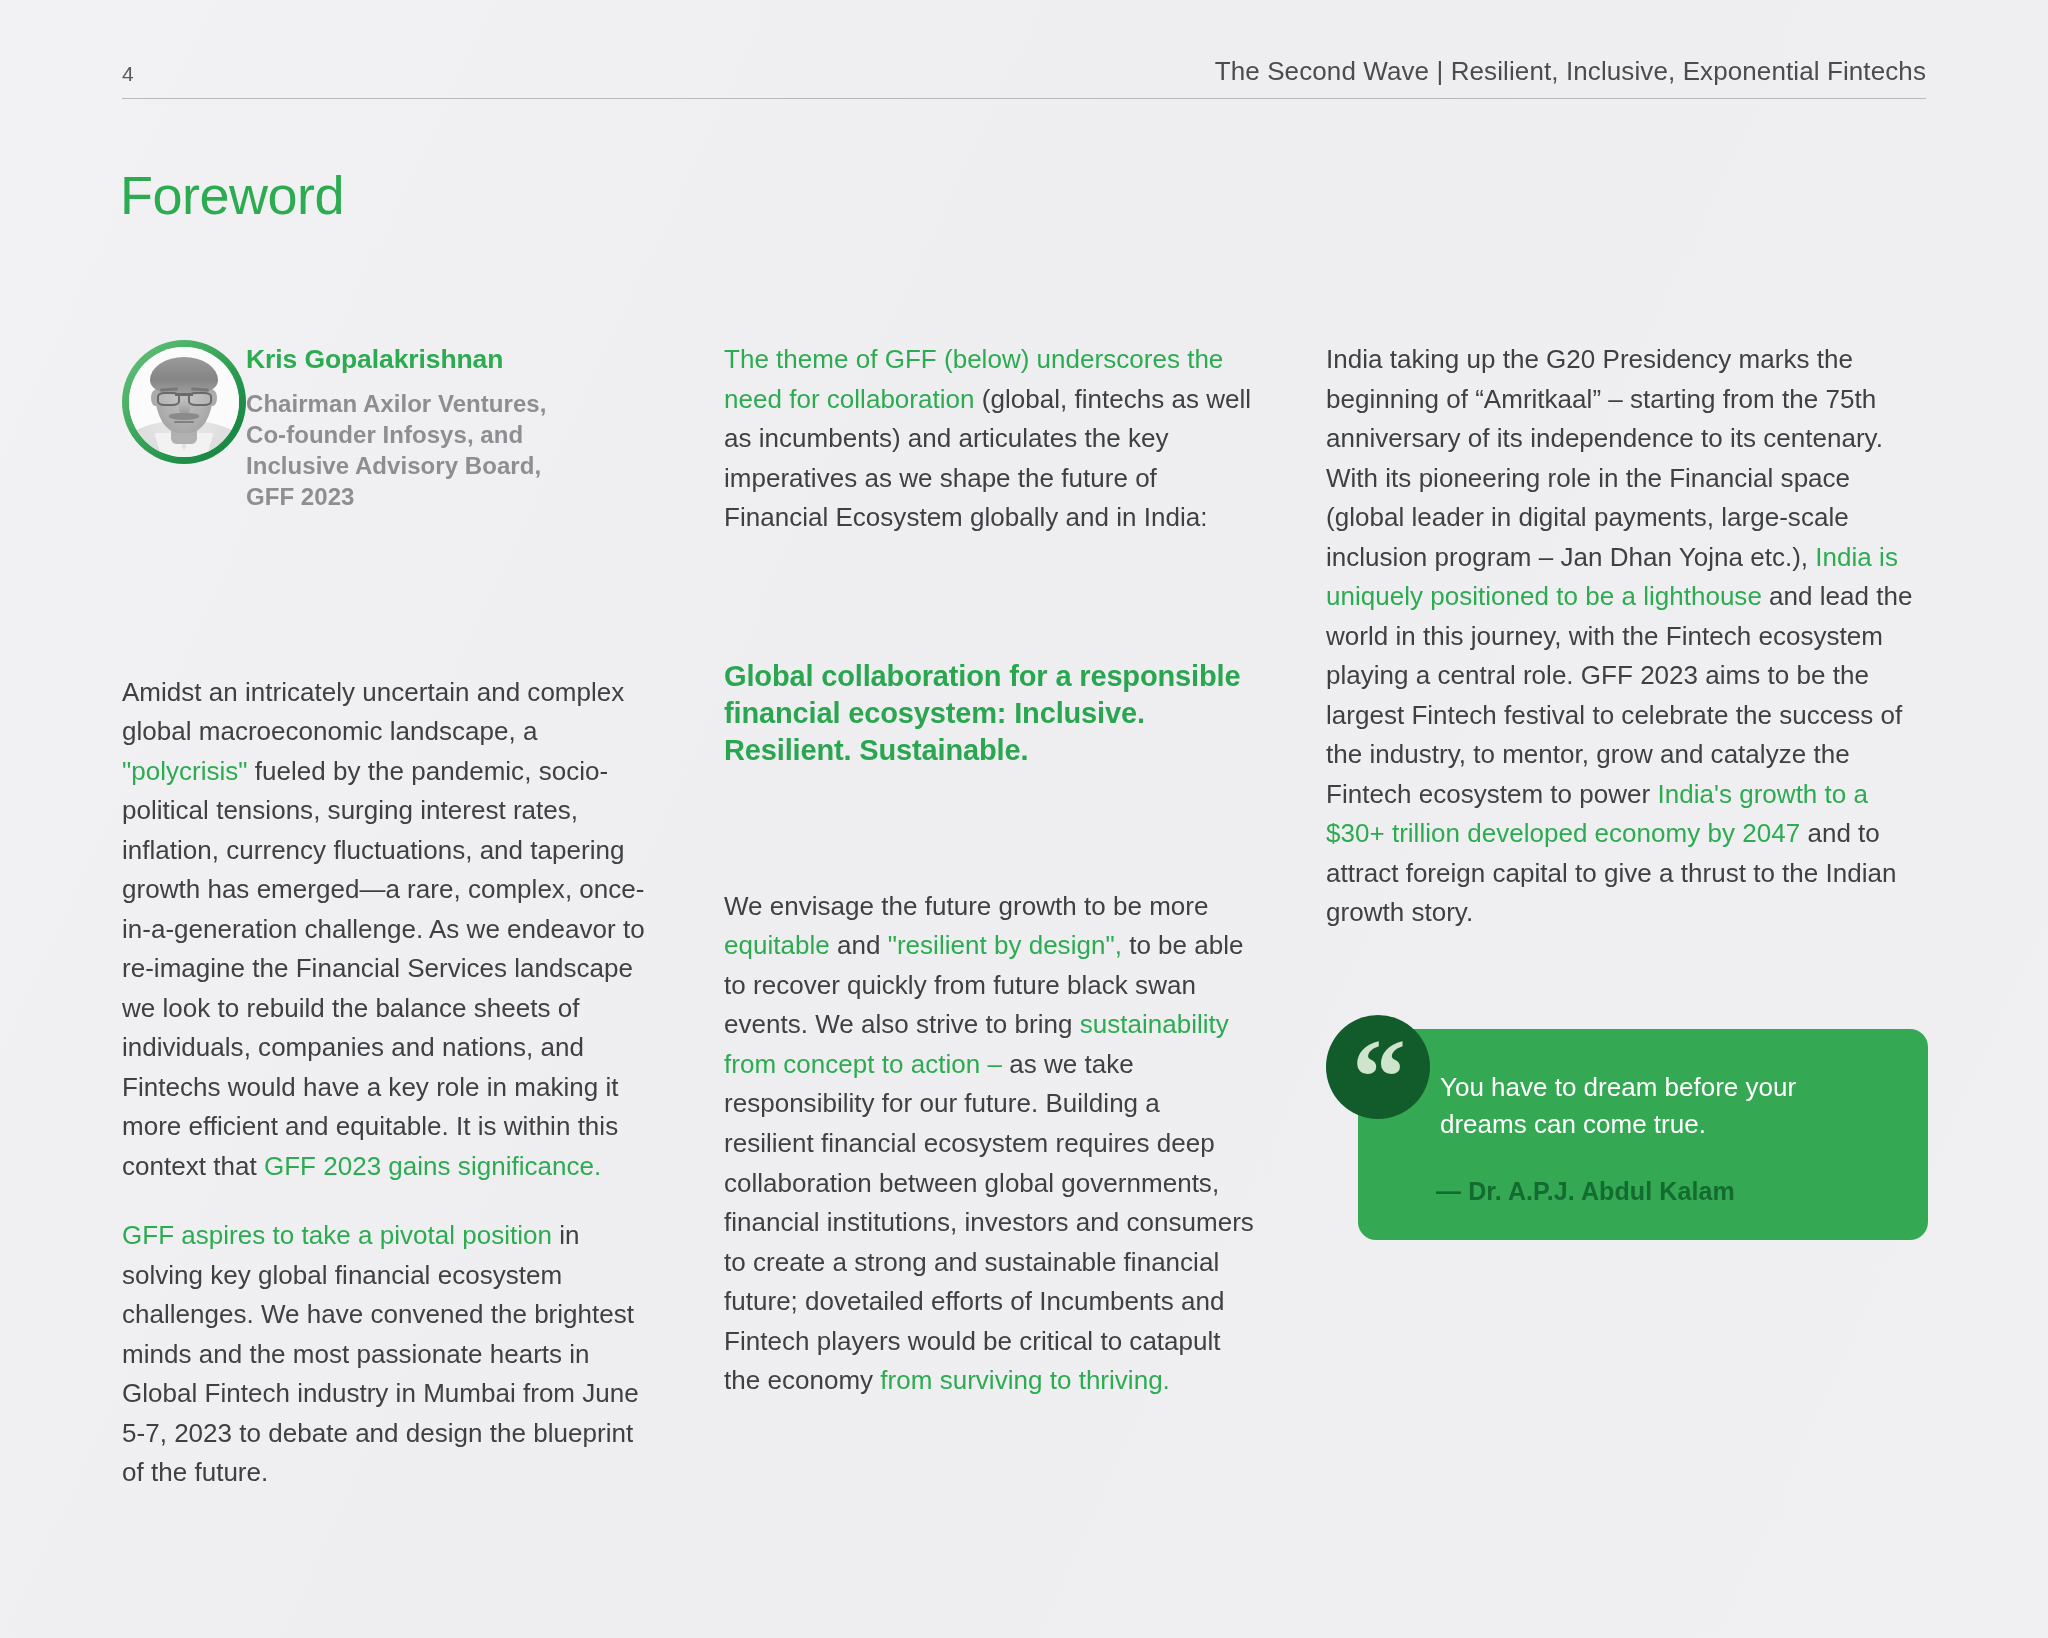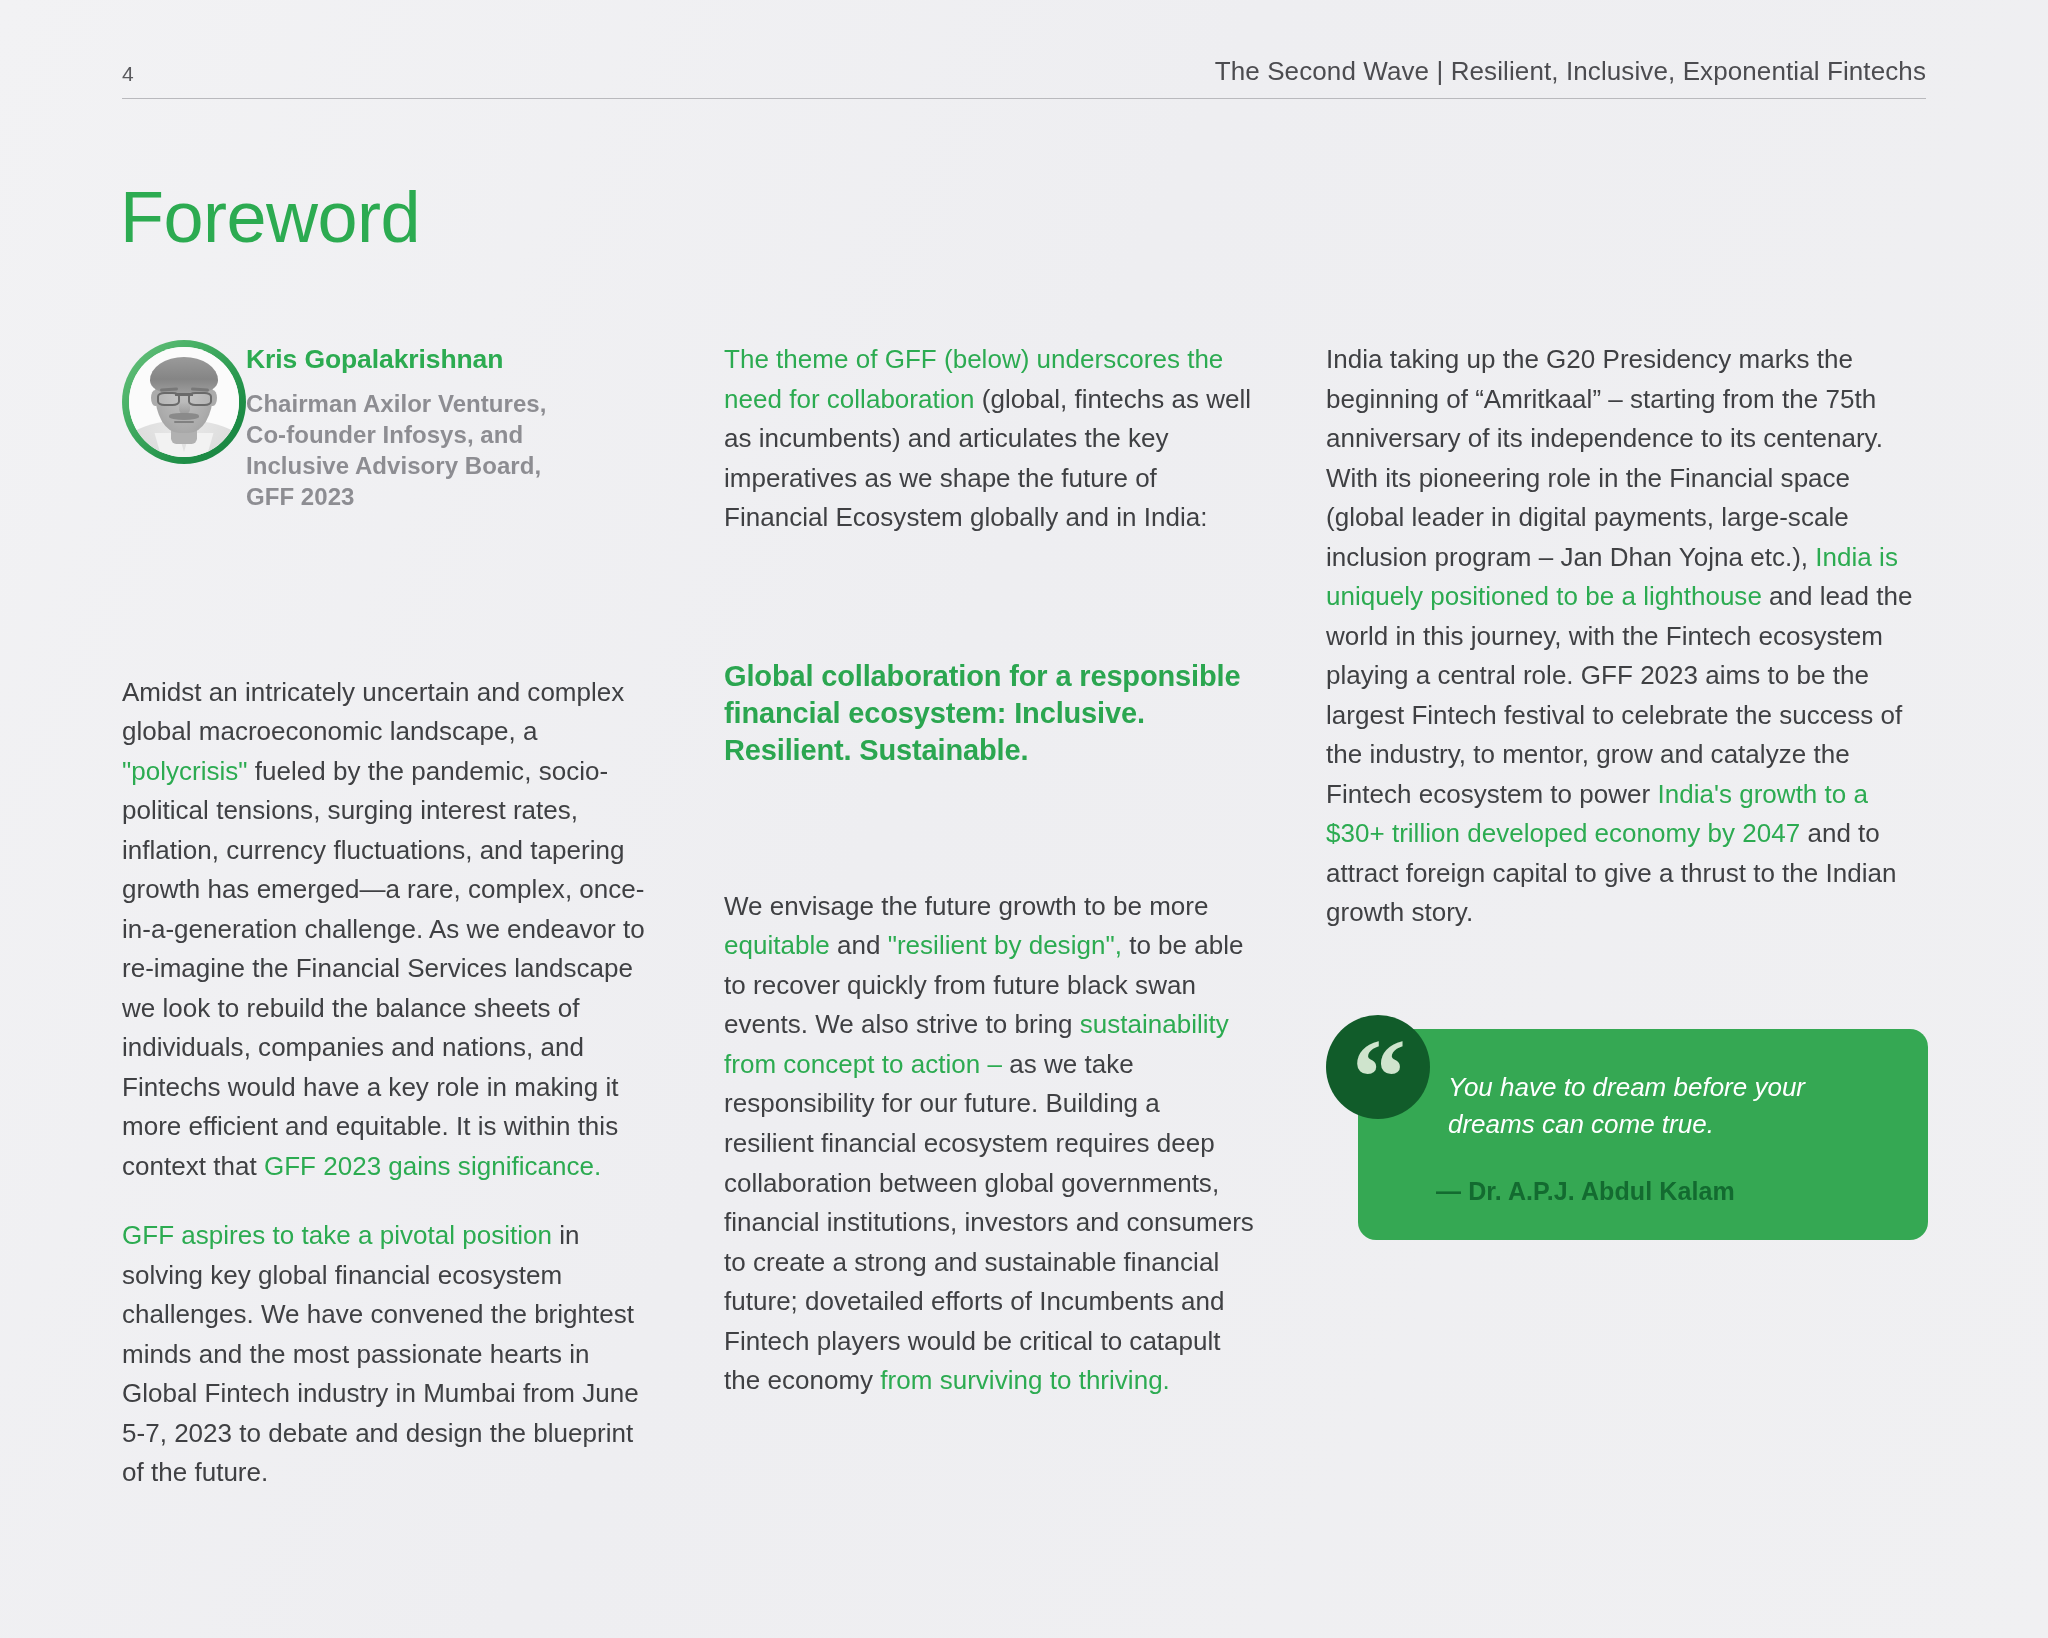--- a/index.html
+++ b/index.html
@@ -47,21 +47,21 @@
     line-height: 1;
     text-align: right;
     white-space: nowrap;
   }
 
   
   .page-title {
     position: absolute;
     left: 120px;
     top: 130px;
-    font-size: 72px;
+    font-size: 54px;
     font-weight: 400;
     color: #2cab51;
     letter-spacing: -0.5px;
     line-height: 1.1;
   }
 
   
   .columns {
     position: absolute;
     left: 122px;
@@ -223,22 +223,21 @@
     font-weight: 700;
     letter-spacing: -2px;
     user-select: none;
   }
   .quote-text {
     position: relative;
     z-index: 1;
     font-size: 26px;
     line-height: 1.42;
     color: #ffffff;
-    margin: 0 0 34px 12px;
-    font-style: italic;
+    margin: 0 0 34px 4px;
   }
   .quote-attrib {
     position: relative;
     z-index: 1;
     font-size: 25px;
     font-weight: 700;
     color: #136b30;
     letter-spacing: 0.1px;
   }
 </style>

